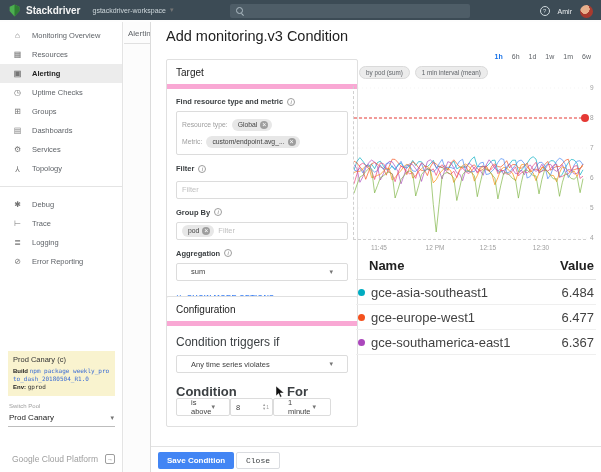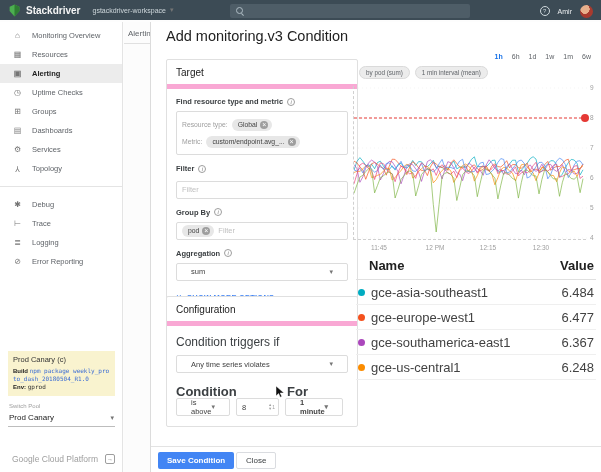--- a/index.html
+++ b/index.html
@@ -68,23 +68,23 @@
   .chip-input { border:1px solid #dcdcdc; border-radius:2px; height:18px; display:flex; align-items:center; padding:0 5px; gap:4px; }
   .ph { color:#c0c0c0; font-size:7.5px; }
   .select { border:1px solid #dcdcdc; border-radius:2px; height:18px; display:flex; align-items:center; justify-content:space-between; padding:0 14px; font-size:7.5px; color:#424242; cursor:pointer; background:#fff; }
   .caret { color:#757575; font-size:7px; }
   .show-more { color:#4285f4; font-size:7.5px; font-weight:700; margin-top:12px; display:flex; align-items:center; gap:5px; cursor:pointer; letter-spacing:.2px; }
   .chev { font-size:8px; }
 
   .triggers-label { font-size:12px; color:#3c4043; margin:1px 0 6px; }
   .cond-labels { position:relative; height:10px; margin-top:11px; font-size:13px; font-weight:700; color:#3c4043; }
   .cond-labels .for-label { position:absolute; left:111px; top:0; }
-  .cond-row { display:flex; gap:6px; margin-top:4px; }
+  .cond-row { display:flex; gap:0; margin-top:4px; }
   .sel-cond { width:54px; }
-  .sel-for { width:58px;font-weight:bold; }
+  .sel-for { width:58px; }
   .num-input { border:1px solid #dcdcdc; border-radius:2px; width:43px; height:18px; display:flex; align-items:center; justify-content:space-between; padding:0 3px 0 1px; }
   .num-field { width:22px; border:none; outline:none; font-size:7.5px; color:#424242; font-family:inherit; padding-left:4px; }
   .stepper { display:flex; align-items:center; gap:1px; color:#9e9e9e; cursor:pointer; }
   .arrows { display:flex; flex-direction:column; font-size:4.5px; line-height:3.6px; }
   .step-hint { font-size:5px; color:#9e9e9e; }
 
   
   .time-ranges { position:absolute; right:10px; top:31px; display:flex; gap:9px; font-size:7px; color:#5f6368; }
   .tr { cursor:pointer; }
   .tr.sel { color:#1a73e8; font-weight:700; }
@@ -99,21 +99,21 @@
   .legend-table { position:absolute; left:205px; top:231px; width:240px; font-size:13px; }
   .lt-head { display:flex; justify-content:space-between; font-weight:700; color:#212121; padding:5px 2px 6px 13px; border-bottom:1px solid #e0e0e0; }
   .lt-row { display:flex; align-items:center; height:25px; border-bottom:1px solid #efefef; padding-left:2px; color:#424242; cursor:pointer; }
   .dot { width:7px; height:7px; border-radius:50%; margin-right:6px; flex:none; }
   .lt-name { flex:1; }
   .lt-val { padding-right:2px; }
 
   
   .panel-footer { position:absolute; left:0; right:0; top:424px; bottom:0; border-top:1px solid #e3e3e3; background:#fff; }
   .save-btn { position:absolute; left:7px; top:5px; background:#4285f4; color:#fff; font-size:8px; font-weight:700; border:none; border-radius:2px; padding:4px 9px; font-family:inherit; cursor:pointer; }
-  .close-btn { position:absolute; left:85px; top:5px; background:#fff; color:#3c4043; font-size:8px; border:1px solid #dadce0; border-radius:2px; padding:3px 9px; font-family:Liberation Sans, sans-serif; cursor:pointer; }
+  .close-btn { position:absolute; left:85px; top:5px; background:#fff; color:#3c4043; font-size:8px; border:1px solid #dadce0; border-radius:2px; padding:3px 9px; font-family:Liberation Mono, monospace; cursor:pointer; }
 
   .cursor { position:absolute; left:276px; top:384px; z-index:60; pointer-events:none; }
 </style>
 </head>
 <body>
 
 <div class="header">
   <span class="logo-mark">
     <svg width="13" height="13" viewBox="0 0 24 24">
         <path d="M3 5 L12 1 L21 5 L21 13 L12 23 L3 13 Z" fill="#4caf50"></path>
@@ -364,25 +364,20 @@
     <div class="lt-row">
       <span class="dot" style="background: rgb(244, 81, 30);"></span>
       <span class="lt-name">gce-europe-west1</span>
       <span class="lt-val">6.477</span>
     </div>
     <div class="lt-row">
       <span class="dot" style="background: rgb(171, 71, 188);"></span>
       <span class="lt-name">gce-southamerica-east1</span>
       <span class="lt-val">6.367</span>
     </div>
-    <div class="lt-row">
-      <span class="dot" style="background: rgb(251, 140, 0);"></span>
-      <span class="lt-name">gce-us-central1</span>
-      <span class="lt-val">6.248</span>
-    </div>
   </div>
 
   <div class="panel-footer">
     <button class="save-btn">Save Condition</button>
     <button class="close-btn">Close</button>
   </div>
 </div>
 
 <span class="cursor">
   <svg width="9" height="12" viewBox="0 0 9 12">

